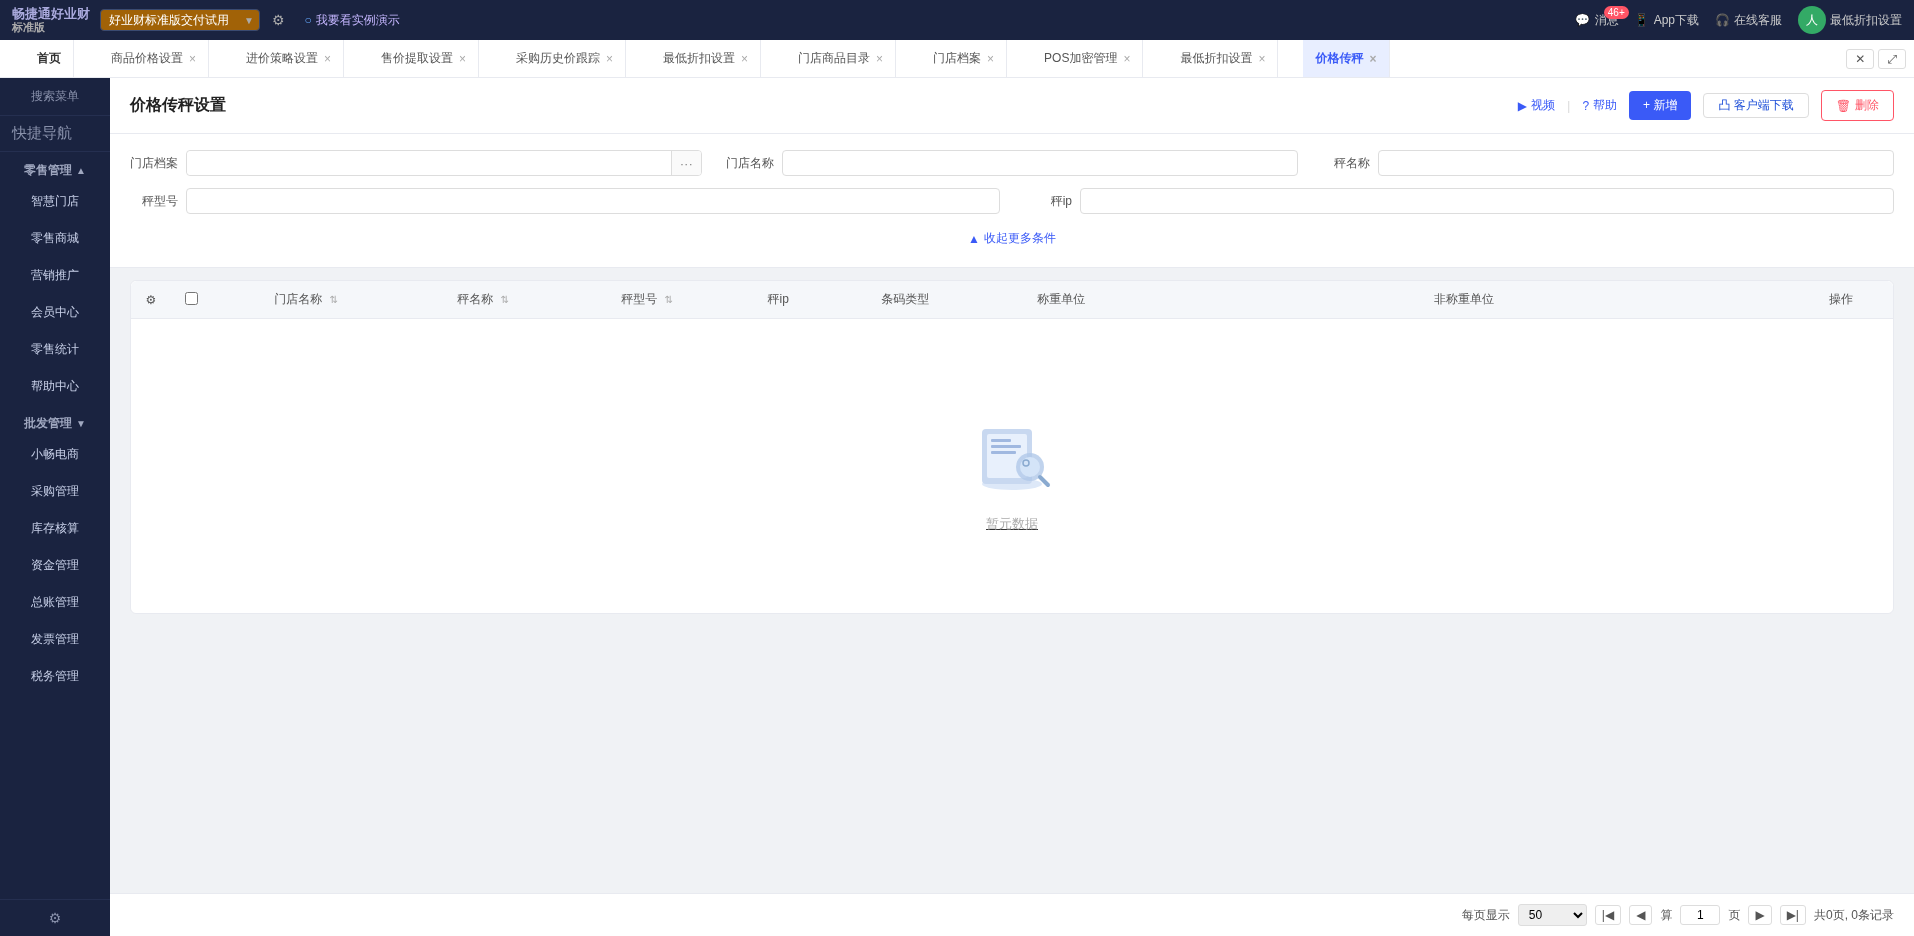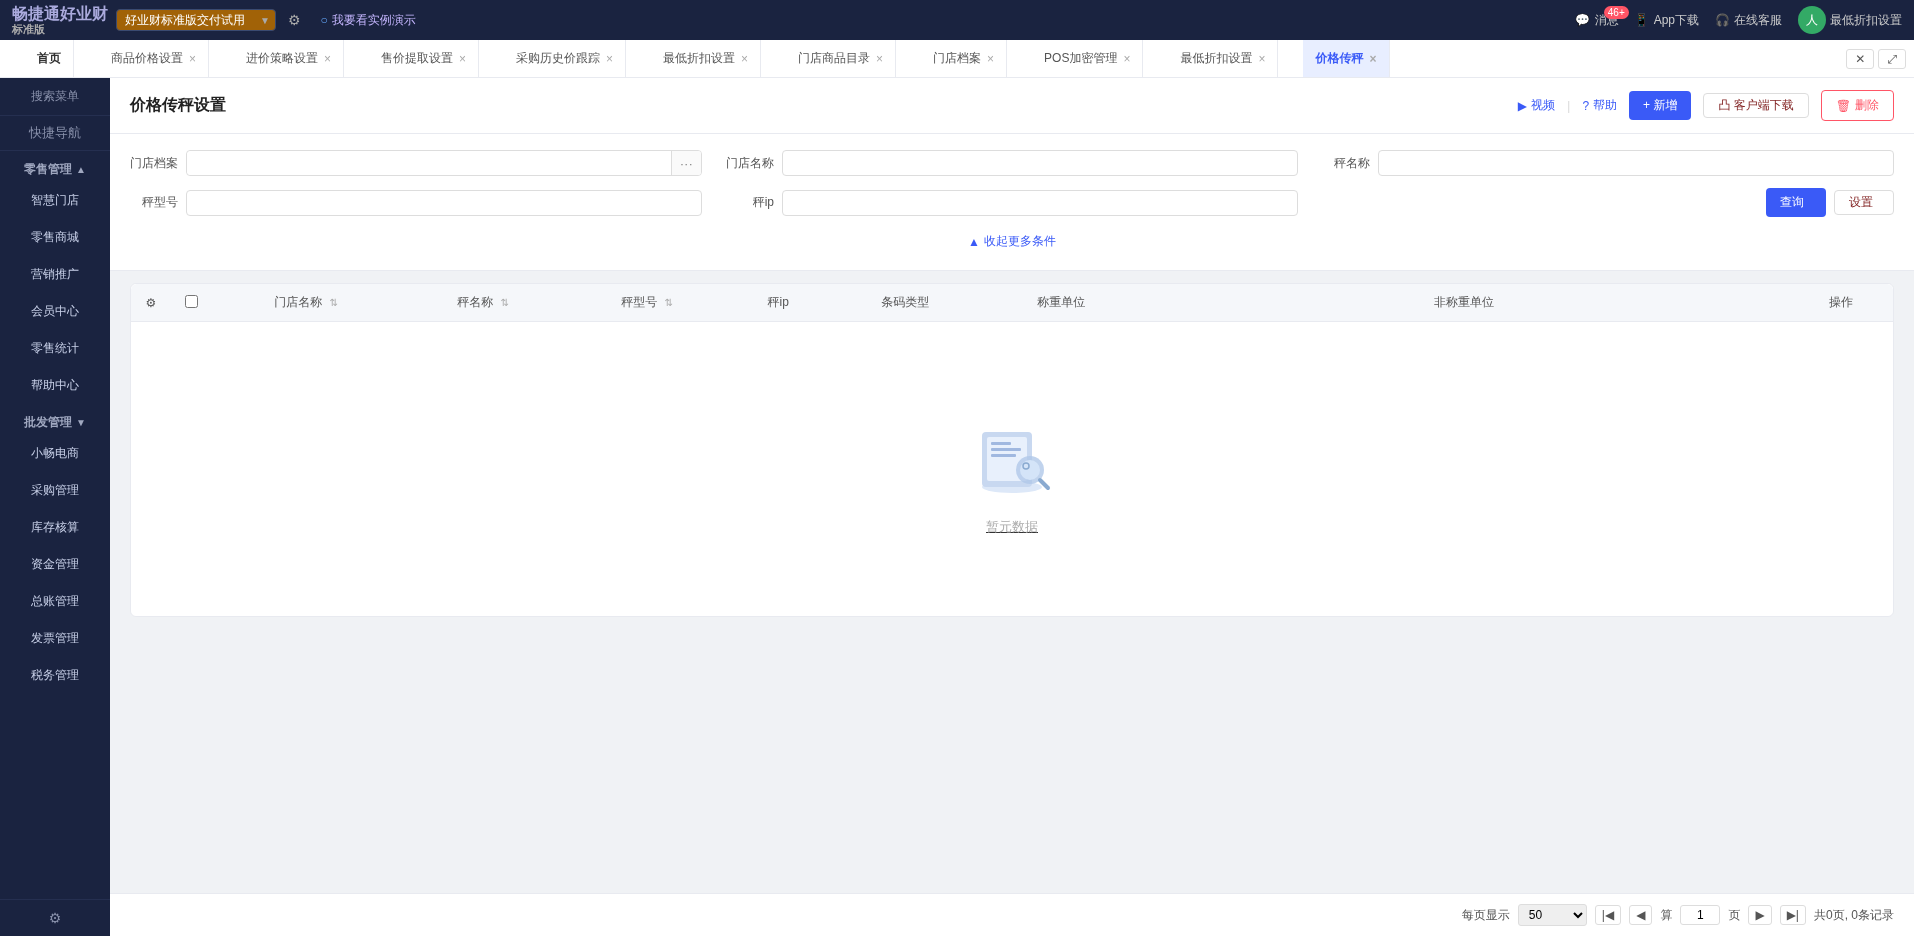--- a/index.html
+++ b/index.html
@@ -1,21 +1,21 @@
 <!DOCTYPE html>
 <html><head>
   <meta charset="utf-8">
   <style>
     * { box-sizing: border-box; margin: 0; padding: 0; }
     body { font-family: 'Microsoft YaHei', Arial, sans-serif; font-size: 13px; background: #f0f2f5; color: #333; display: flex; flex-direction: column; height: 100vh; overflow: hidden; }
 
     
     .top-bar { background: #1a2340; height: 40px; display: flex; align-items: center; padding: 0 12px; gap: 8px; flex-shrink: 0; }
     .top-bar-logo { color: #fff; font-size: 13px; font-weight: bold; display: flex; flex-direction: column; line-height: 1.2; min-width: 80px; }
-    .top-bar-logo span:first-child { font-size: 16px; color: #aad; }
+    .top-bar-logo span:first-child { font-size: 13px; color: #aad; }
     .top-bar-logo span:last-child { font-size: 11px; color: #aaa; }
     .top-bar-version-select { background: #a16207; border: 1px solid #3a4a70; color: #fff; padding: 3px 24px 3px 8px; border-radius: 4px; font-size: 12px; min-width: 160px; appearance: none; cursor: pointer; position: relative; }
     .version-select-wrap { position: relative; display: flex; align-items: center; }
     .version-select-wrap .chevron { position: absolute; right: 6px; color: #aaa; font-size: 10px; pointer-events: none; }
     .top-bar-settings-icon { color: #aaa; font-size: 14px; cursor: pointer; padding: 4px; }
     .top-bar-demo { color: #c4b5fd; font-size: 12px; display: flex; align-items: center; gap: 4px; cursor: pointer; margin-left: 8px; }
     .top-bar-demo::before { content: '○'; color: #6af; }
     .top-bar-right { margin-left: auto; display: flex; align-items: center; gap: 16px; }
     .top-bar-icon-btn { color: #ccc; font-size: 12px; display: flex; align-items: center; gap: 4px; cursor: pointer; position: relative; }
     .badge { background: #f56; color: #fff; font-size: 10px; padding: 1px 4px; border-radius: 8px; position: absolute; top: -6px; right: -10px; }
@@ -30,37 +30,37 @@
     .tab-close { color: #aaa; font-size: 12px; cursor: pointer; }
     .tab-bar-actions { display: flex; align-items: center; margin-left: auto; padding: 0 8px; gap: 4px; flex-shrink: 0; }
     .tab-bar-actions button { background: none; border: 1px solid #ddd; border-radius: 3px; padding: 2px 8px; font-size: 12px; cursor: pointer; color: #555; }
 
     
     .main-layout { display: flex; flex: 1; overflow: hidden; }
 
     
     .sidebar { background: #1a2340; width: 110px; display: flex; flex-direction: column; flex-shrink: 0; overflow-y: auto; }
     .sidebar-search { color: #8890aa; font-size: 12px; padding: 10px 0; text-align: center; cursor: pointer; border-bottom: 1px solid #252f50; }
-    .sidebar-nav { color: #8890aa; font-size: 13px; padding: 8px 0; text-align: center; cursor: pointer; border-bottom: 1px solid #252f50; }
+    .sidebar-nav { color: #8890aa; font-size: 15px; padding: 8px 12px; cursor: pointer; border-bottom: 1px solid #252f50; }
     .sidebar-section { color: #a0a8c0; font-size: 12px; padding: 10px 0 4px 0; text-align: center; font-weight: bold; display: flex; align-items: center; justify-content: center; gap: 4px; }
     .sidebar-section .arrow { font-size: 10px; }
     .sidebar-item { color: #c8d0e8; font-size: 12px; padding: 10px 0; text-align: center; cursor: pointer; }
     .sidebar-settings { color: #8890aa; font-size: 14px; padding: 10px 0; text-align: center; cursor: pointer; margin-top: auto; border-top: 1px solid #252f50; }
 
     
     .content { flex: 1; display: flex; flex-direction: column; overflow: hidden; background: #f0f2f5; }
 
     
     .page-header { background: #fff; padding: 12px 20px; display: flex; align-items: center; justify-content: space-between; border-bottom: 1px solid #e8eaf0; flex-shrink: 0; }
     .page-title { font-size: 16px; font-weight: bold; color: #222; }
     .page-header-actions { display: flex; align-items: center; gap: 12px; }
     .header-link { color: #3a5af7; font-size: 12px; cursor: pointer; display: flex; align-items: center; gap: 4px; }
     .divider-v { color: #ddd; }
     .btn-primary { background: #3a5af7; color: #fff; border: none; padding: 6px 14px; border-radius: 4px; font-size: 12px; cursor: pointer; display: flex; align-items: center; gap: 4px; }
-    .btn-default { background: #fff; color: #7f1d1d; border: 1px solid #ddd; padding: 3px 14px; border-radius: 4px; font-size: 12px; cursor: pointer; display: flex; align-items: center; gap: 4px; }
+    .btn-default { background: #fff; color: #1d4ed8; border: 1px solid #ddd; padding: 3px 14px; border-radius: 4px; font-size: 12px; cursor: pointer; display: flex; align-items: center; gap: 4px; }
     .btn-danger { background: #fff; color: #f56; border: 1px solid #f56; padding: 6px 14px; border-radius: 4px; font-size: 12px; cursor: pointer; display: flex; align-items: center; gap: 4px; }
 
     
     .filter-area { background: #fff; padding: 16px 20px; border-bottom: 1px solid #e8eaf0; flex-shrink: 0; }
     .filter-row { display: flex; align-items: center; gap: 24px; margin-bottom: 12px; }
     .filter-row:last-child { margin-bottom: 0; }
     .filter-field { display: flex; align-items: center; gap: 8px; flex: 1; }
     .filter-label { color: #555; font-size: 12px; white-space: nowrap; min-width: 48px; text-align: right; }
     .filter-input { border: 1px solid #ddd; border-radius: 4px; padding: 5px 8px; font-size: 12px; flex: 1; outline: none; color: #333; }
     .filter-input-with-btn { display: flex; border: 1px solid #ddd; border-radius: 4px; overflow: hidden; flex: 1; }
@@ -252,24 +252,20 @@
         </div>
       </div>
       <div class="filter-row">
         <div class="filter-field">
           <span class="filter-label">秤型号</span>
           <input type="text" class="filter-input" style="">
         </div>
         <div class="filter-field">
           <span class="filter-label">秤ip</span>
           <input type="text" class="filter-input" style="">
-        </div>
-        <div class="filter-field" style="flex:1; display:flex; align-items:center; gap:8px; justify-content:flex-end;">
-          <button class="btn-primary" style="min-width:60px;">查询</button>
-          <button class="btn-default" style="min-width:60px;">设置</button>
         </div>
       </div>
       <div class="filter-collapse">
         <span>▲</span>
         <span>收起更多条件</span>
       </div>
     </div>
 
     <div class="table-area">
       <div class="table-wrapper">

